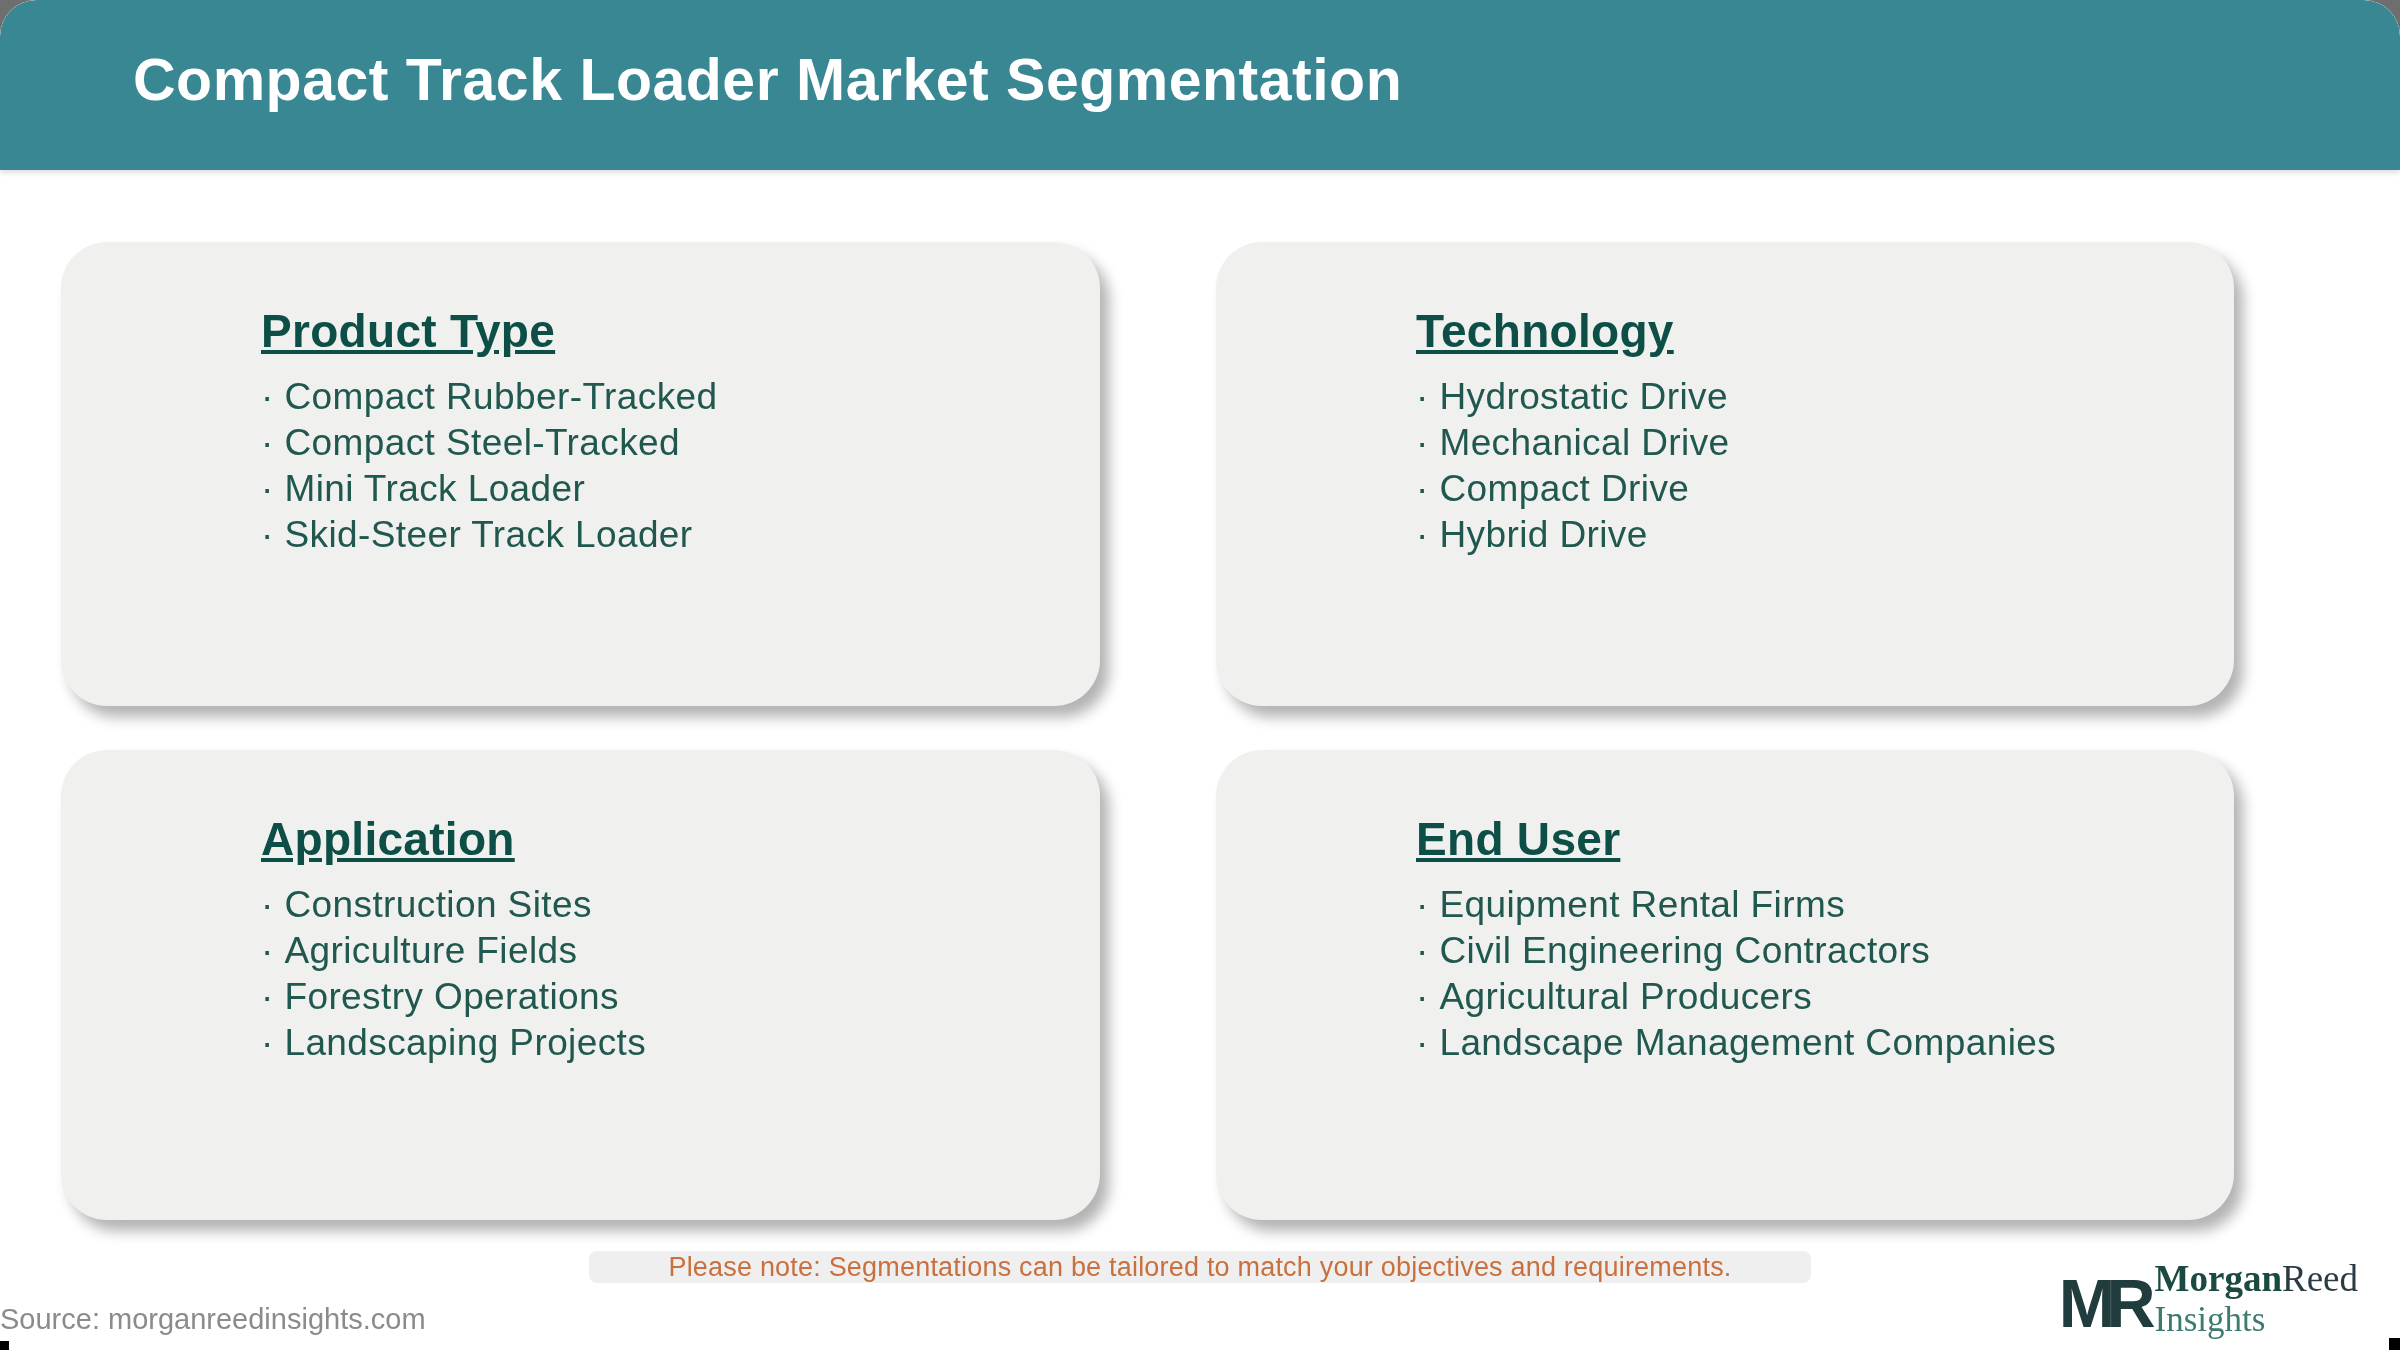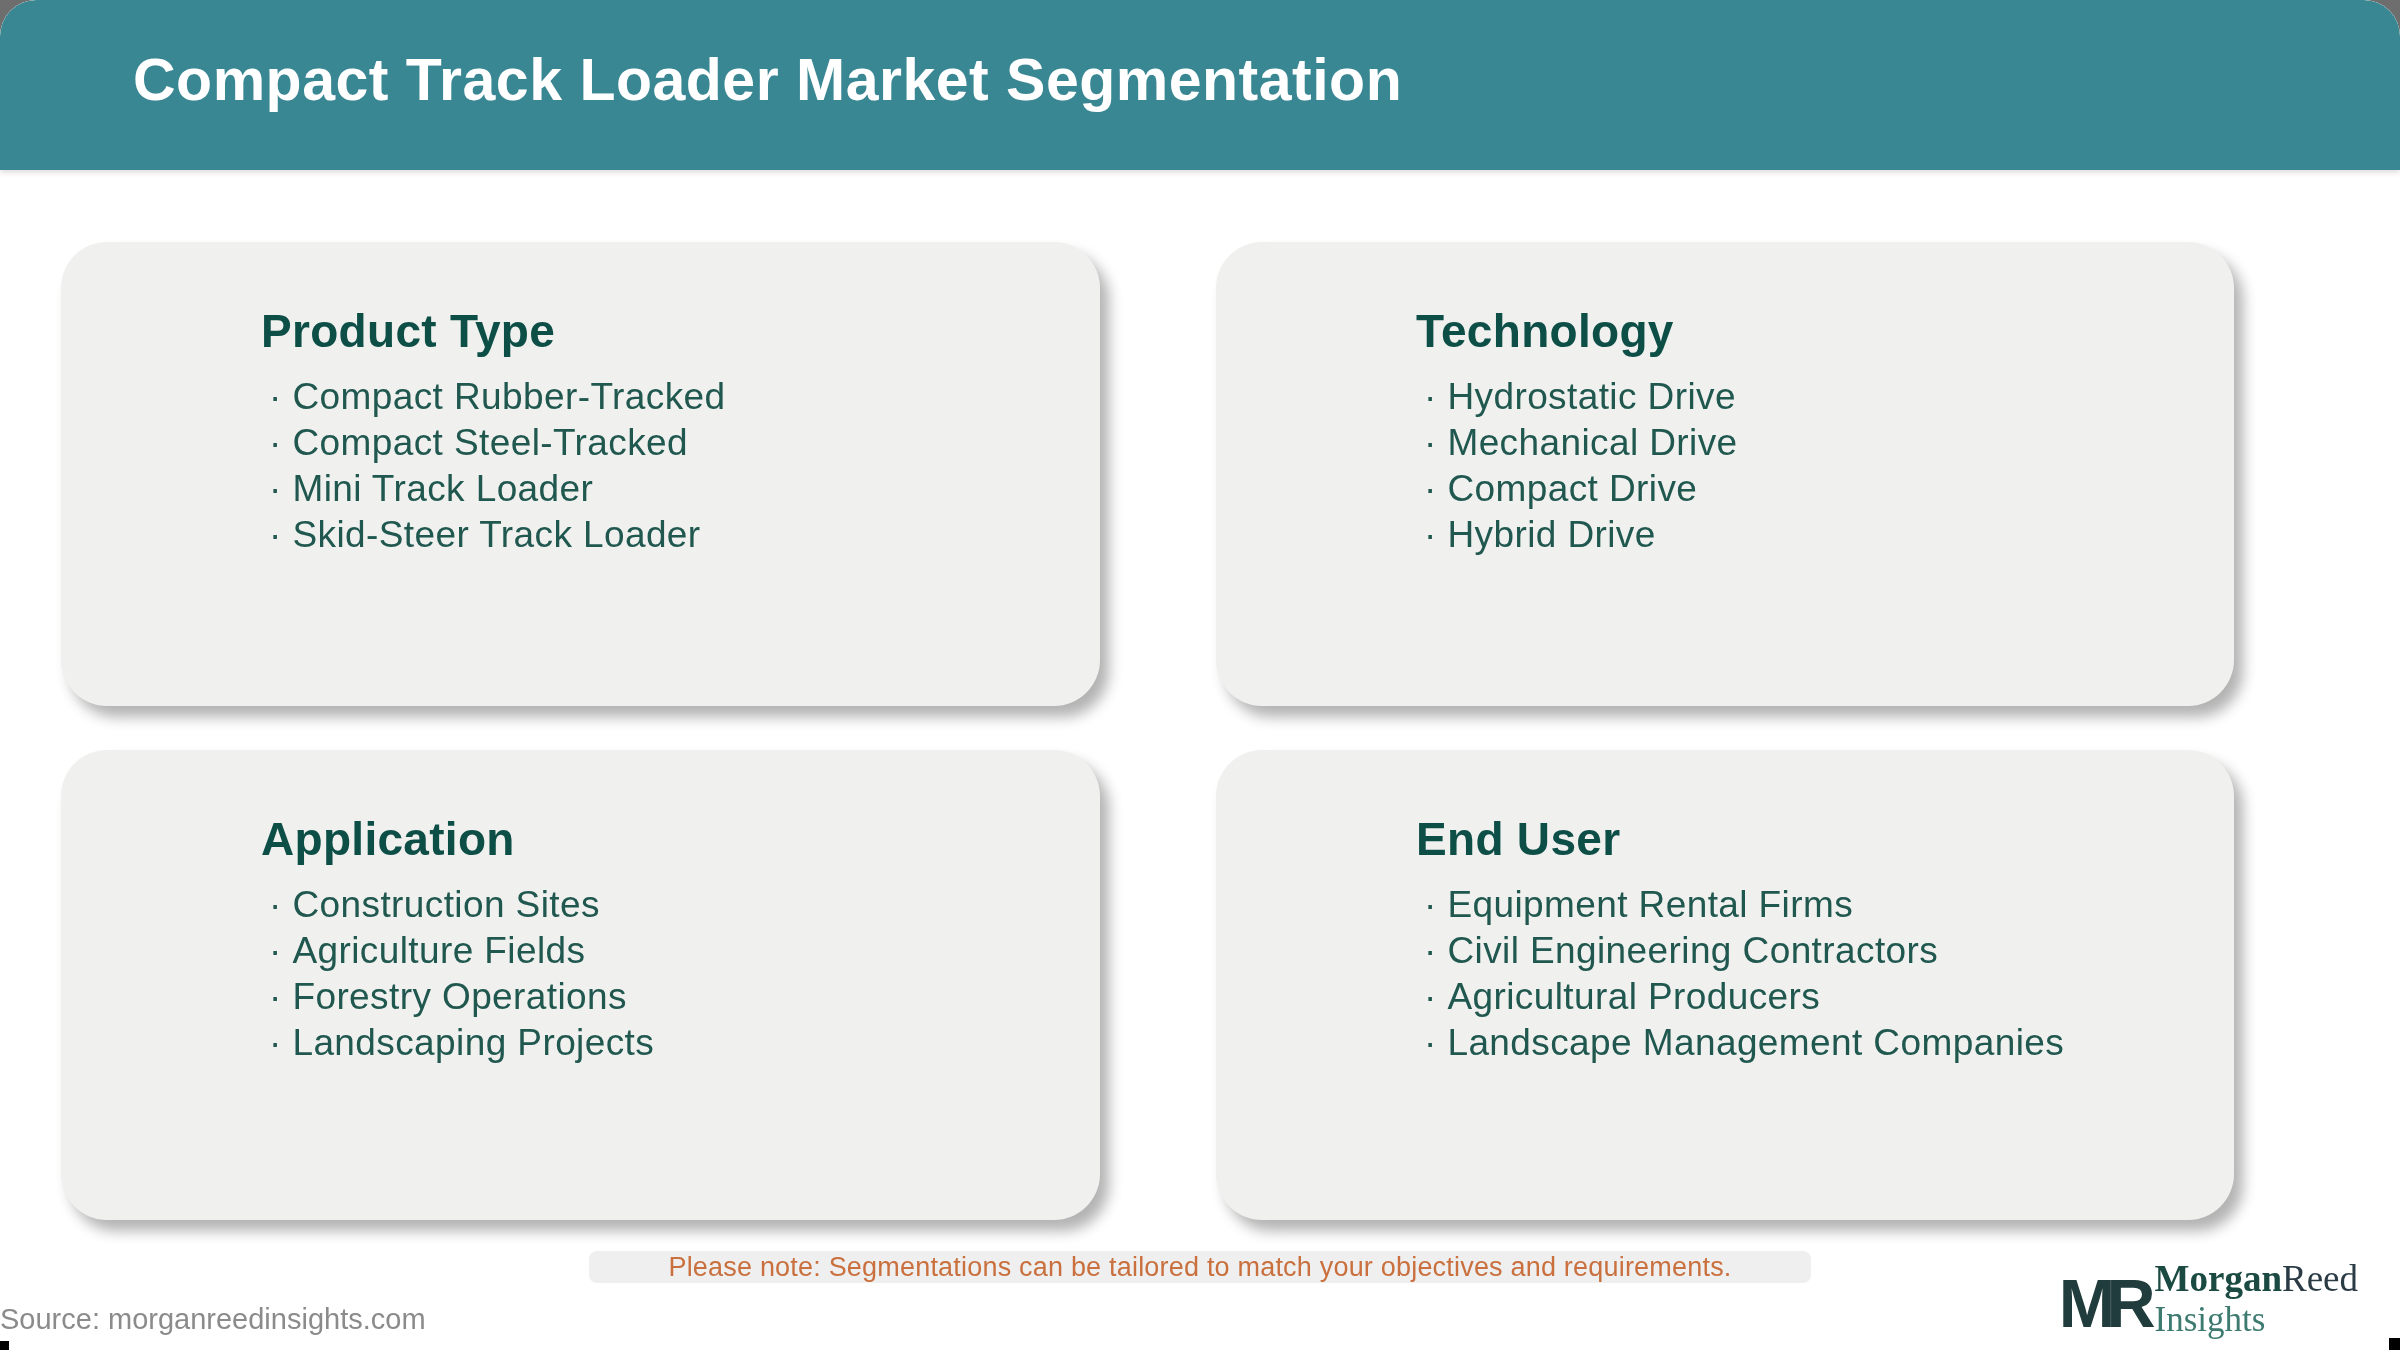--- a/index.html
+++ b/index.html
@@ -60,23 +60,24 @@
     border-radius:46px;
     box-shadow:9px 11px 14px rgba(0,0,0,0.30);
     padding:62px 36px 0 200px;
   }
   .card-title{
     margin:0 0 16px 0;
     font-size:46px;
     font-weight:bold;
     color:var(--card-heading);
     letter-spacing:0.3px;
+    text-decoration:underline;
   }
   .card-items{
-    margin:8px;padding:0;list-style:none;
+    margin:0;padding:0;list-style:none;
   }
   .card-items li{
     font-size:37px;
     line-height:46px;
     letter-spacing:0.4px;
     color:var(--card-text);
   }
   .card-items li::before{
     content:"\00B7\00A0";
   }

